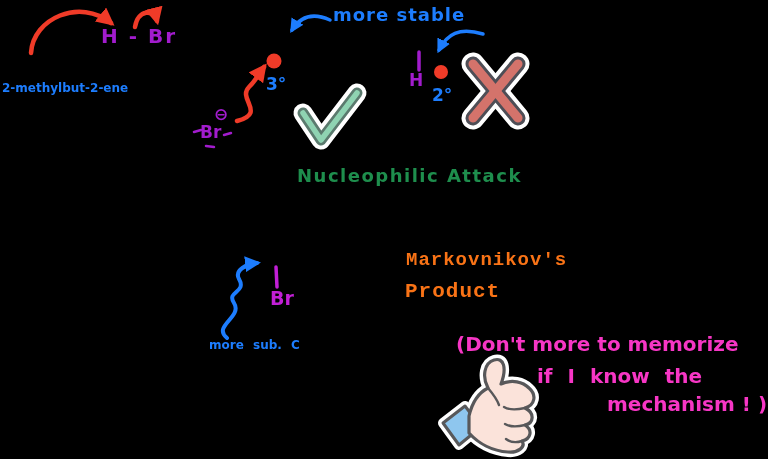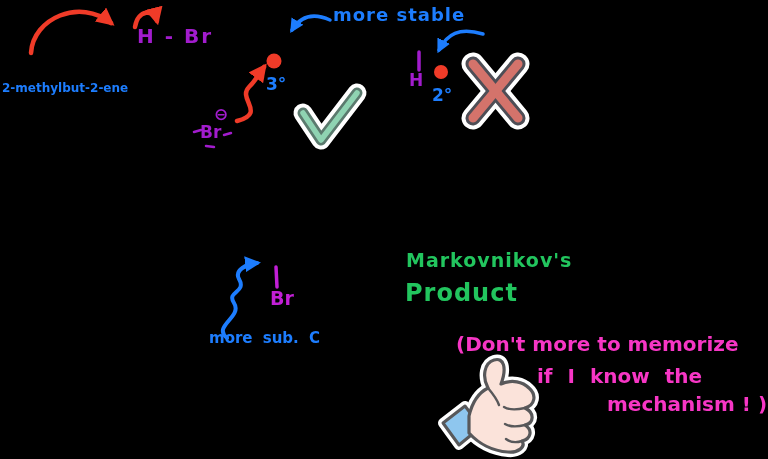--- a/index.html
+++ b/index.html
@@ -6,21 +6,21 @@
   .canvas{
     position:relative;width:768px;height:459px;background:#000;overflow:hidden;
     font-family:"DejaVu Sans", sans-serif;
   }
   .layer{position:absolute;left:0;top:0;width:768px;height:459px;}
   .txt{position:absolute;font-weight:bold;line-height:1;white-space:nowrap;}
   .blue{color:#1d7dfe;}
   .purple{color:#a21ccd;}
   .magenta{color:#c21fd6;}
   .green{color:#1e8e4d;}
-  .orange{color:#22c55e;}
+  .orange{color:#f97316;font-family:Liberation Mono, monospace;}
   .pink{color:#f736c5;}
 </style>
 </head>
 <body>
 
 <div class="canvas">
 
   <svg class="layer" viewBox="0 0 768 459">
     <defs>
       <marker id="ah-red" viewBox="0 0 10 10" refX="7.5" refY="5" markerWidth="4" markerHeight="4" orient="auto-start-reverse">
@@ -88,40 +88,41 @@
 
       <g fill="none" stroke="#58585a" stroke-width="2.4" stroke-linecap="round">
         <path d="M85 55 C 76 57, 69 57, 64 54"></path>
         <path d="M85 72 C 77 74, 70 74, 65 71"></path>
         <path d="M82 88 C 76 90, 70 89, 66 86"></path>
         <path d="M48 35 C 53 41, 57 46, 59 52"></path>
       </g>
     </g>
   </svg>
 
-  <div class="txt purple" style="left:101px;top:26px;font-size:20px;letter-spacing:2px;margin-left:36px;">H - Br</div>
+  <div class="txt purple" style="left:101px;top:26px;font-size:20px;letter-spacing:2px;">H - Br</div>
 
   <div class="txt blue" style="left:2px;top:82px;font-size:12px;">2-methylbut-2-ene</div>
 
   <div class="txt purple" style="left:214px;top:106px;font-size:17px;">⊖</div>
   <div class="txt purple" style="left:200px;top:124px;font-size:17px;">Br</div>
 
   <div class="txt blue" style="left:266px;top:76px;font-size:17px;">3°</div>
 
   <div class="txt blue" style="left:333px;top:6px;font-size:18px;letter-spacing:1px;text-align:right;">more stable</div>
 
   <div class="txt purple" style="left:409px;top:72px;font-size:17px;">H</div>
   <div class="txt blue" style="left:432px;top:87px;font-size:17px;">2°</div>
 
 
+  <div class="txt green" style="left:297px;top:167px;font-size:18px;letter-spacing:1.5px;">Nucleophilic Attack</div>
 
   <div class="txt magenta" style="left:270px;top:289px;font-size:19px;">Br</div>
 
-  <div class="txt blue" style="left:209px;top:331px;font-size:15px;word-spacing:5px;">more sub. C</div>
+  <div class="txt blue" style="left:209px;top:339px;font-size:12px;word-spacing:5px;">more sub. C</div>
 
   <div class="txt orange" style="left:406px;top:251px;font-size:19px;letter-spacing:1px;">Markovnikov's</div>
-  <div class="txt orange" style="left:405px;top:281px;font-size:24px;letter-spacing:1px;">Product</div>
+  <div class="txt orange" style="left:405px;top:281px;font-size:21px;letter-spacing:1px;">Product</div>
 
   <div class="txt pink" style="left:456px;top:334px;font-size:20px;">(Don't more to memorize</div>
   <div class="txt pink" style="left:607px;top:394px;font-size:20px;">mechanism ! )</div>
   <div class="txt pink" style="left:537px;top:366px;font-size:20px;word-spacing:8px;">if I know the</div>
 
 </div>
 
 </body></html>

